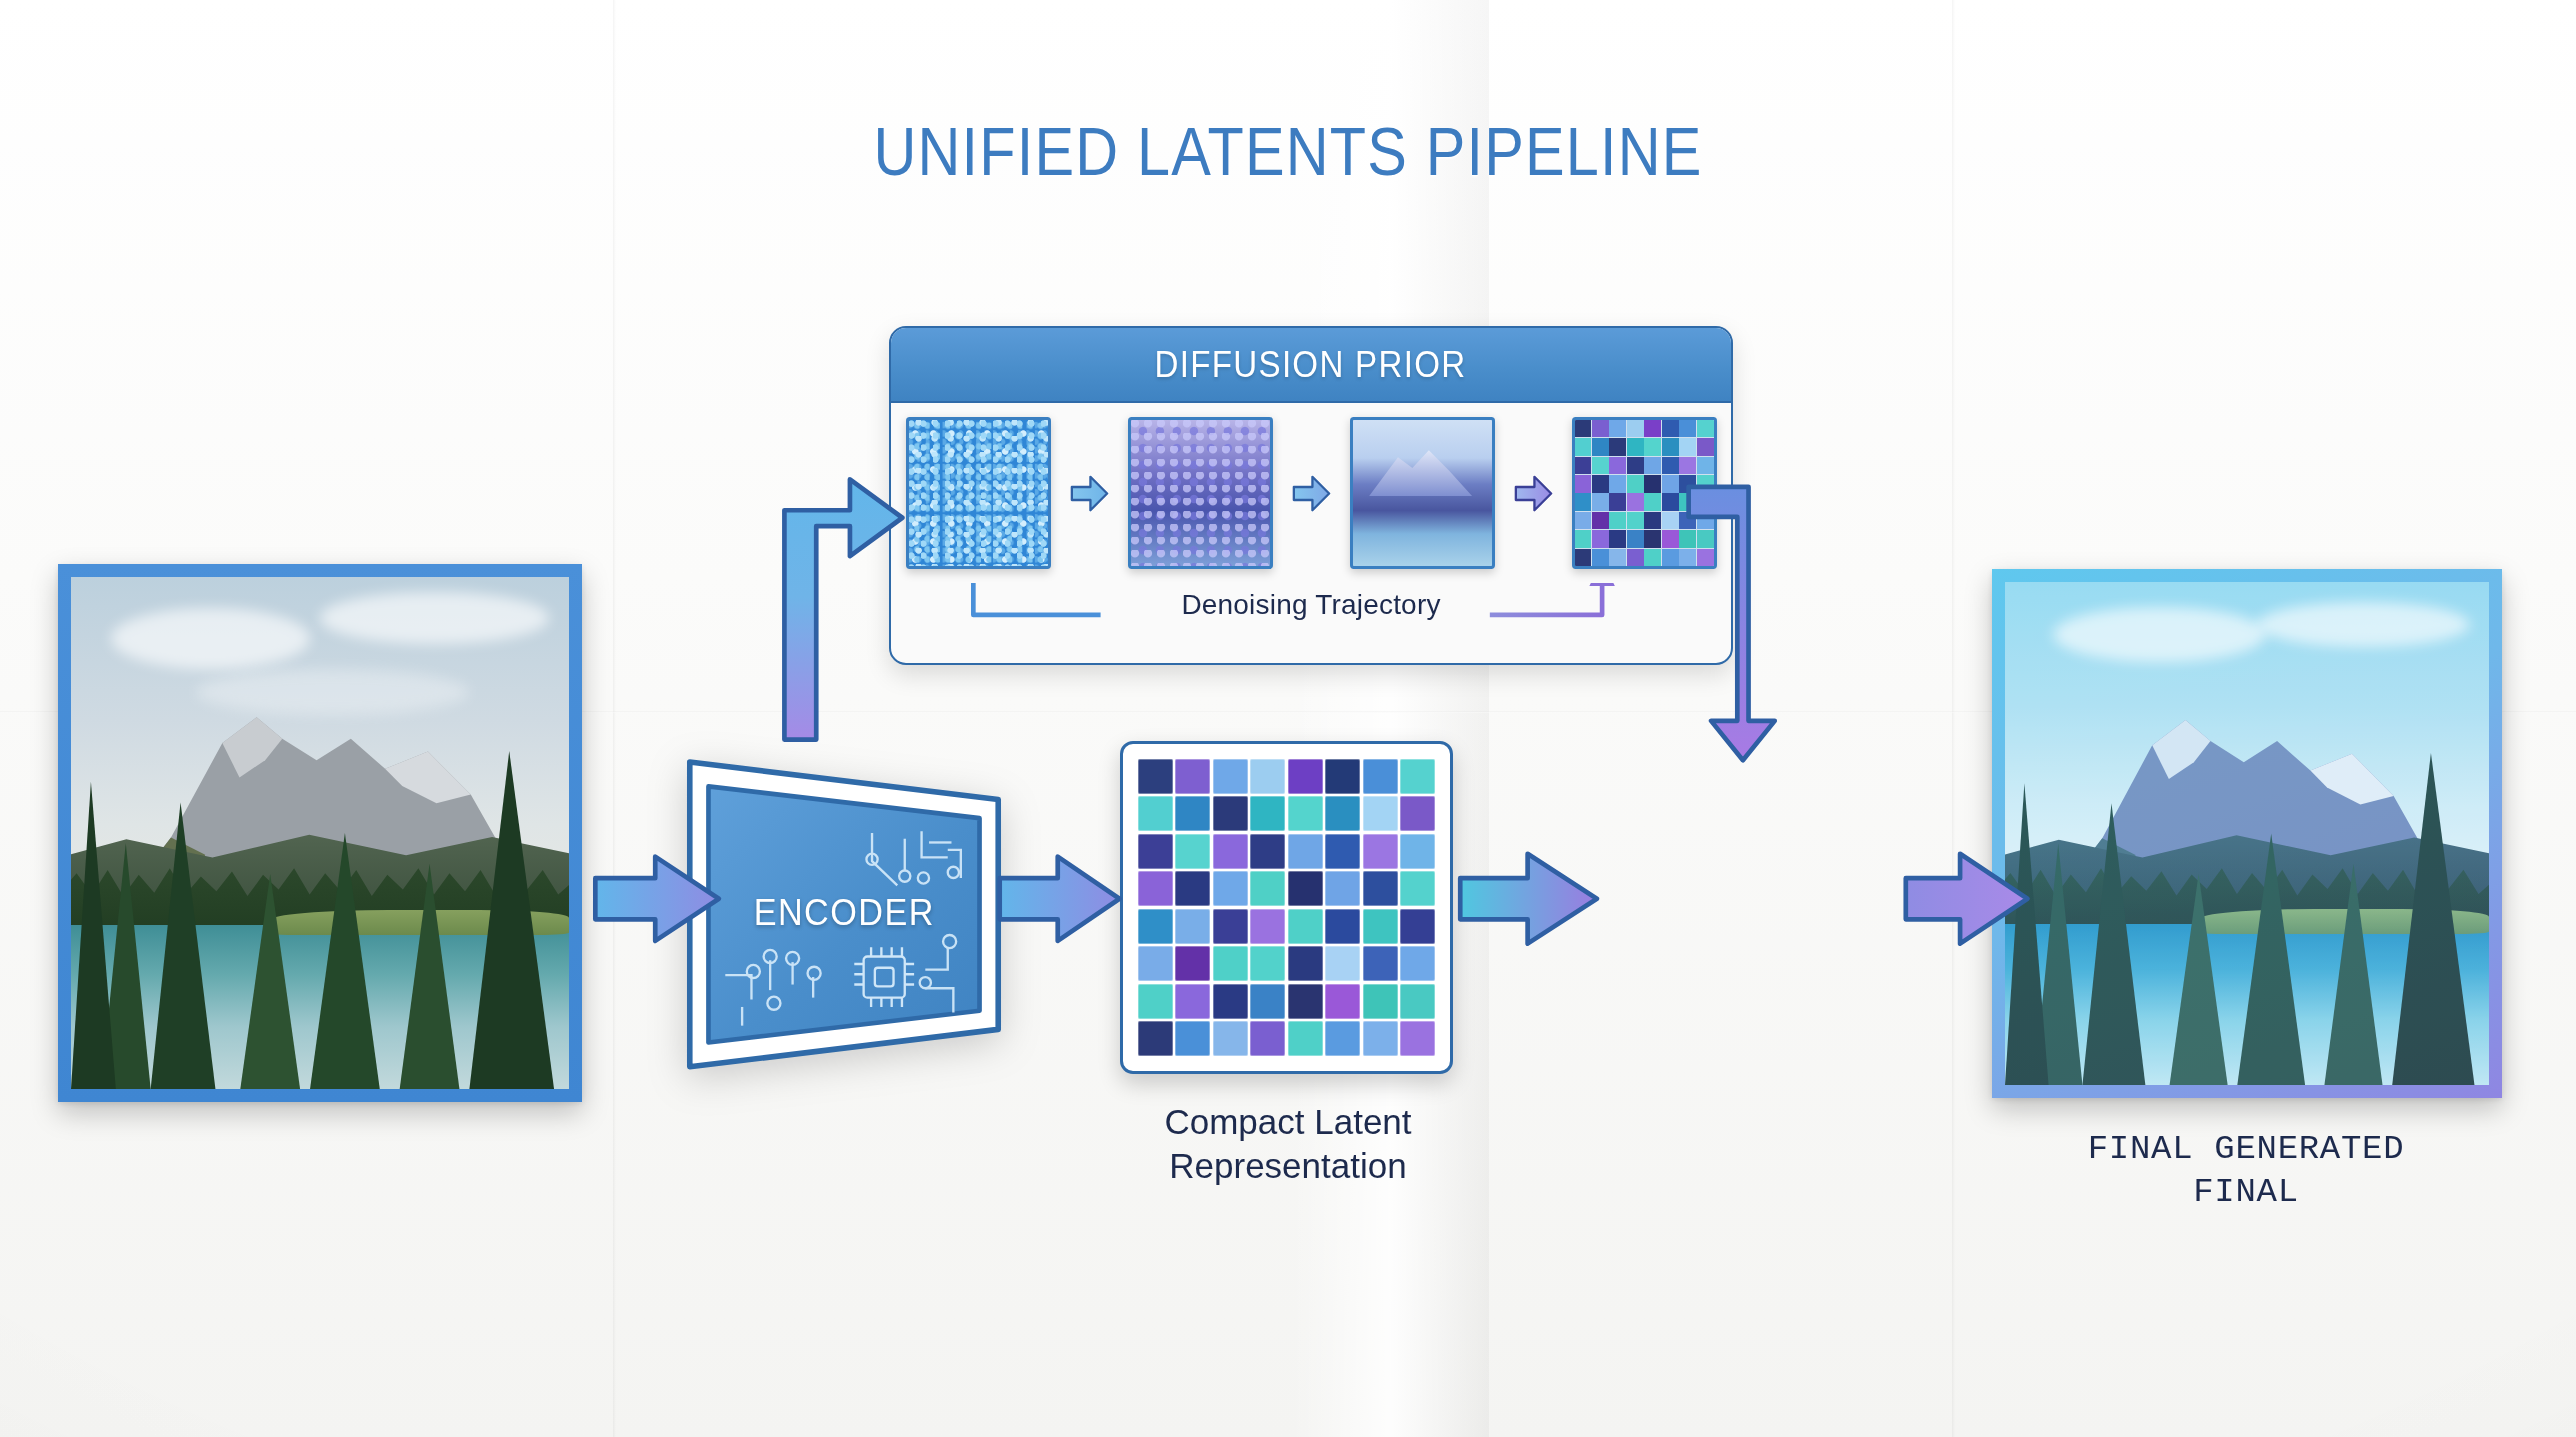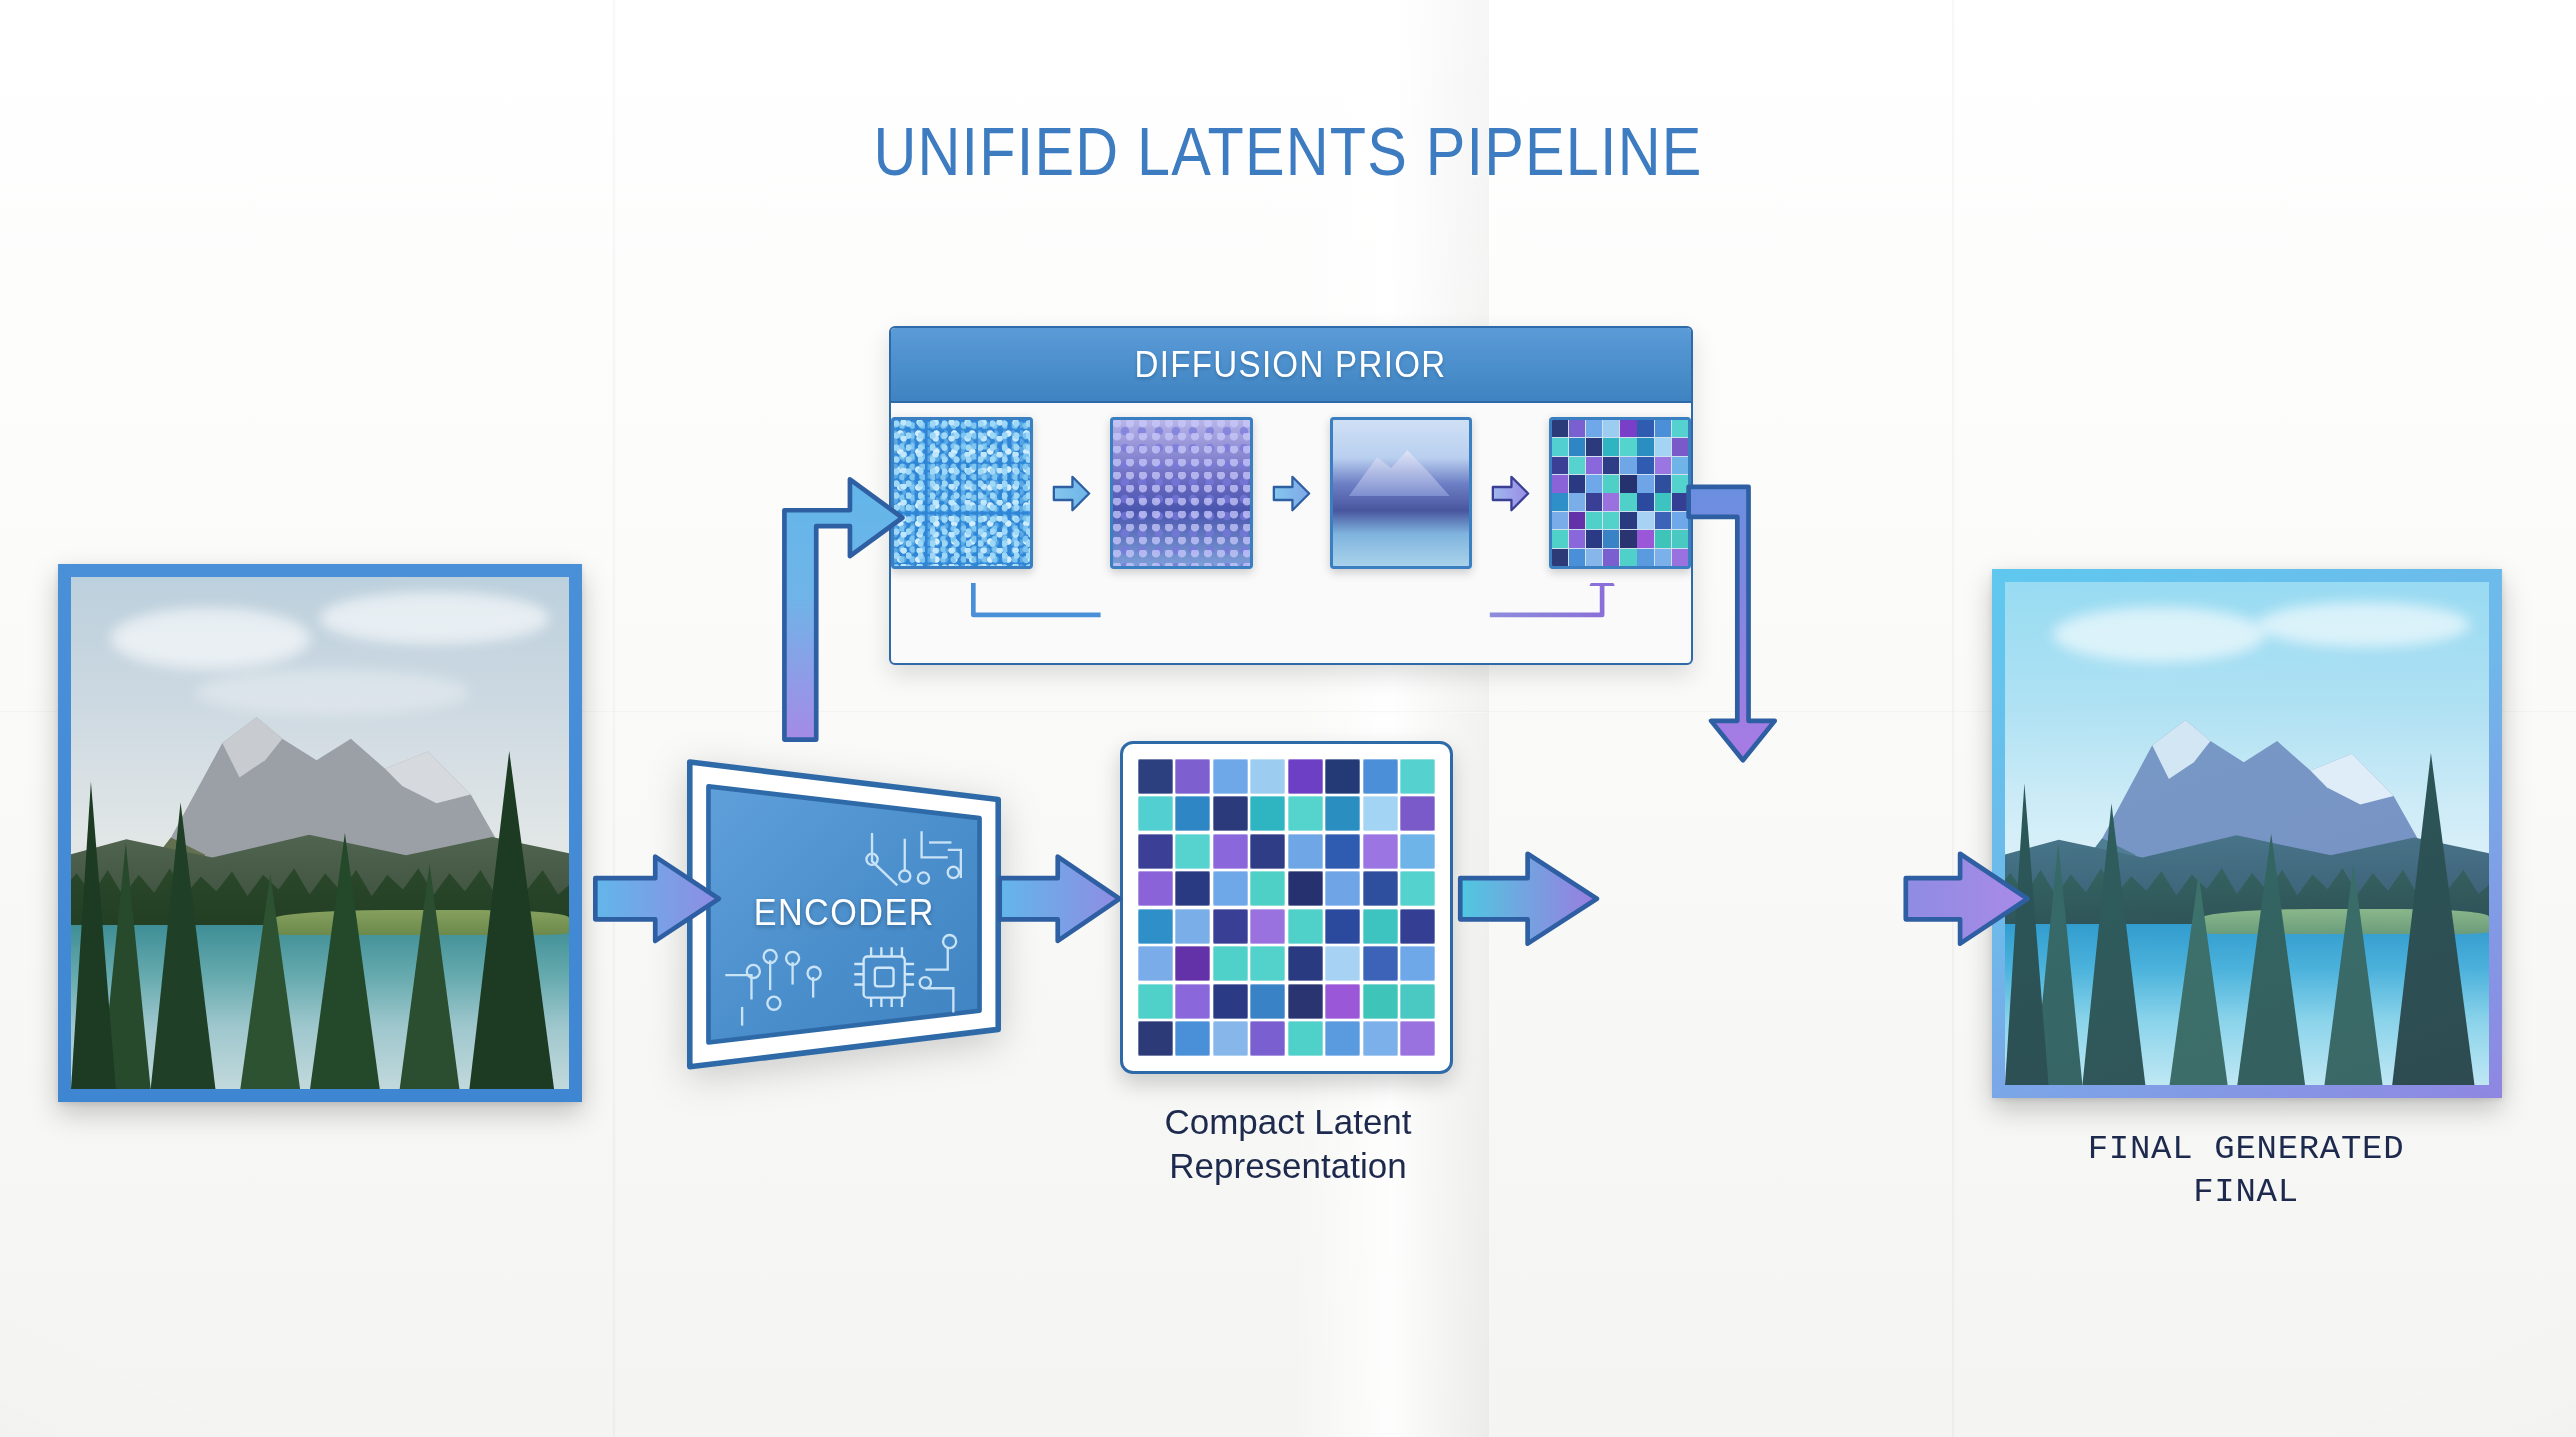--- a/index.html
+++ b/index.html
@@ -141,24 +141,25 @@
   }
 
   
   #prior-panel {
     position: absolute;
     left: 889px;
     top: 326px;
     width: 800px;
     height: 335px;
     border: 2.8px solid #2f6aa8;
-    border-radius: 6px;
+    border-radius: 17px;
     background: #fafafa;
     box-shadow: 0 9.4px 24px rgba(0,0,0,0.13);
     overflow: hidden;
+    padding-left: 40px;
   }
   #prior-header {
     position: absolute;
     left: 0; right: 0; top: 0;
     height: 73px;
     background: linear-gradient(180deg, #5b9bd8 0%, #4a8ecb 55%, #3f83c2 100%);
     border-bottom: 2.8px solid #2f6aa8;
     display: flex;
     align-items: center;
     justify-content: center;
@@ -585,20 +586,21 @@
             <div style="background: rgb(122, 95, 208);"></div>
             <div style="background: rgb(79, 208, 200);"></div>
             <div style="background: rgb(90, 155, 224);"></div>
             <div style="background: rgb(124, 176, 234);"></div>
             <div style="background: rgb(154, 114, 224);"></div>
           </div>
       </div>
     </div>
 
     <div id="traj-row">
+      <div id="traj-label">Denoising Trajectory</div>
       <svg style="position:absolute;left:0;top:0;width:800px;height:62px;" viewBox="0 0 855 66" width="800" height="62">
         <path d="M88,-18 L88,34 L224,34" fill="none" stroke="#4a90d9" stroke-width="5" stroke-linejoin="round"></path>
         <defs>
             <linearGradient id="trajg" x1="0" y1="0" x2="1" y2="0">
           <stop offset="0%" stop-color="#8d8ddc"></stop>
               <stop offset="100%" stop-color="#8a6fd8"></stop>
             </linearGradient>
           </defs>
         <path d="M640,34 L760,34 L760,-12" fill="none" stroke="url(#trajg)" stroke-width="5" stroke-linejoin="round"></path>
         <path d="M760,-22 L748,2 L772,2 Z" fill="#8a6fd8" stroke="#8a6fd8" stroke-width="2"></path>

